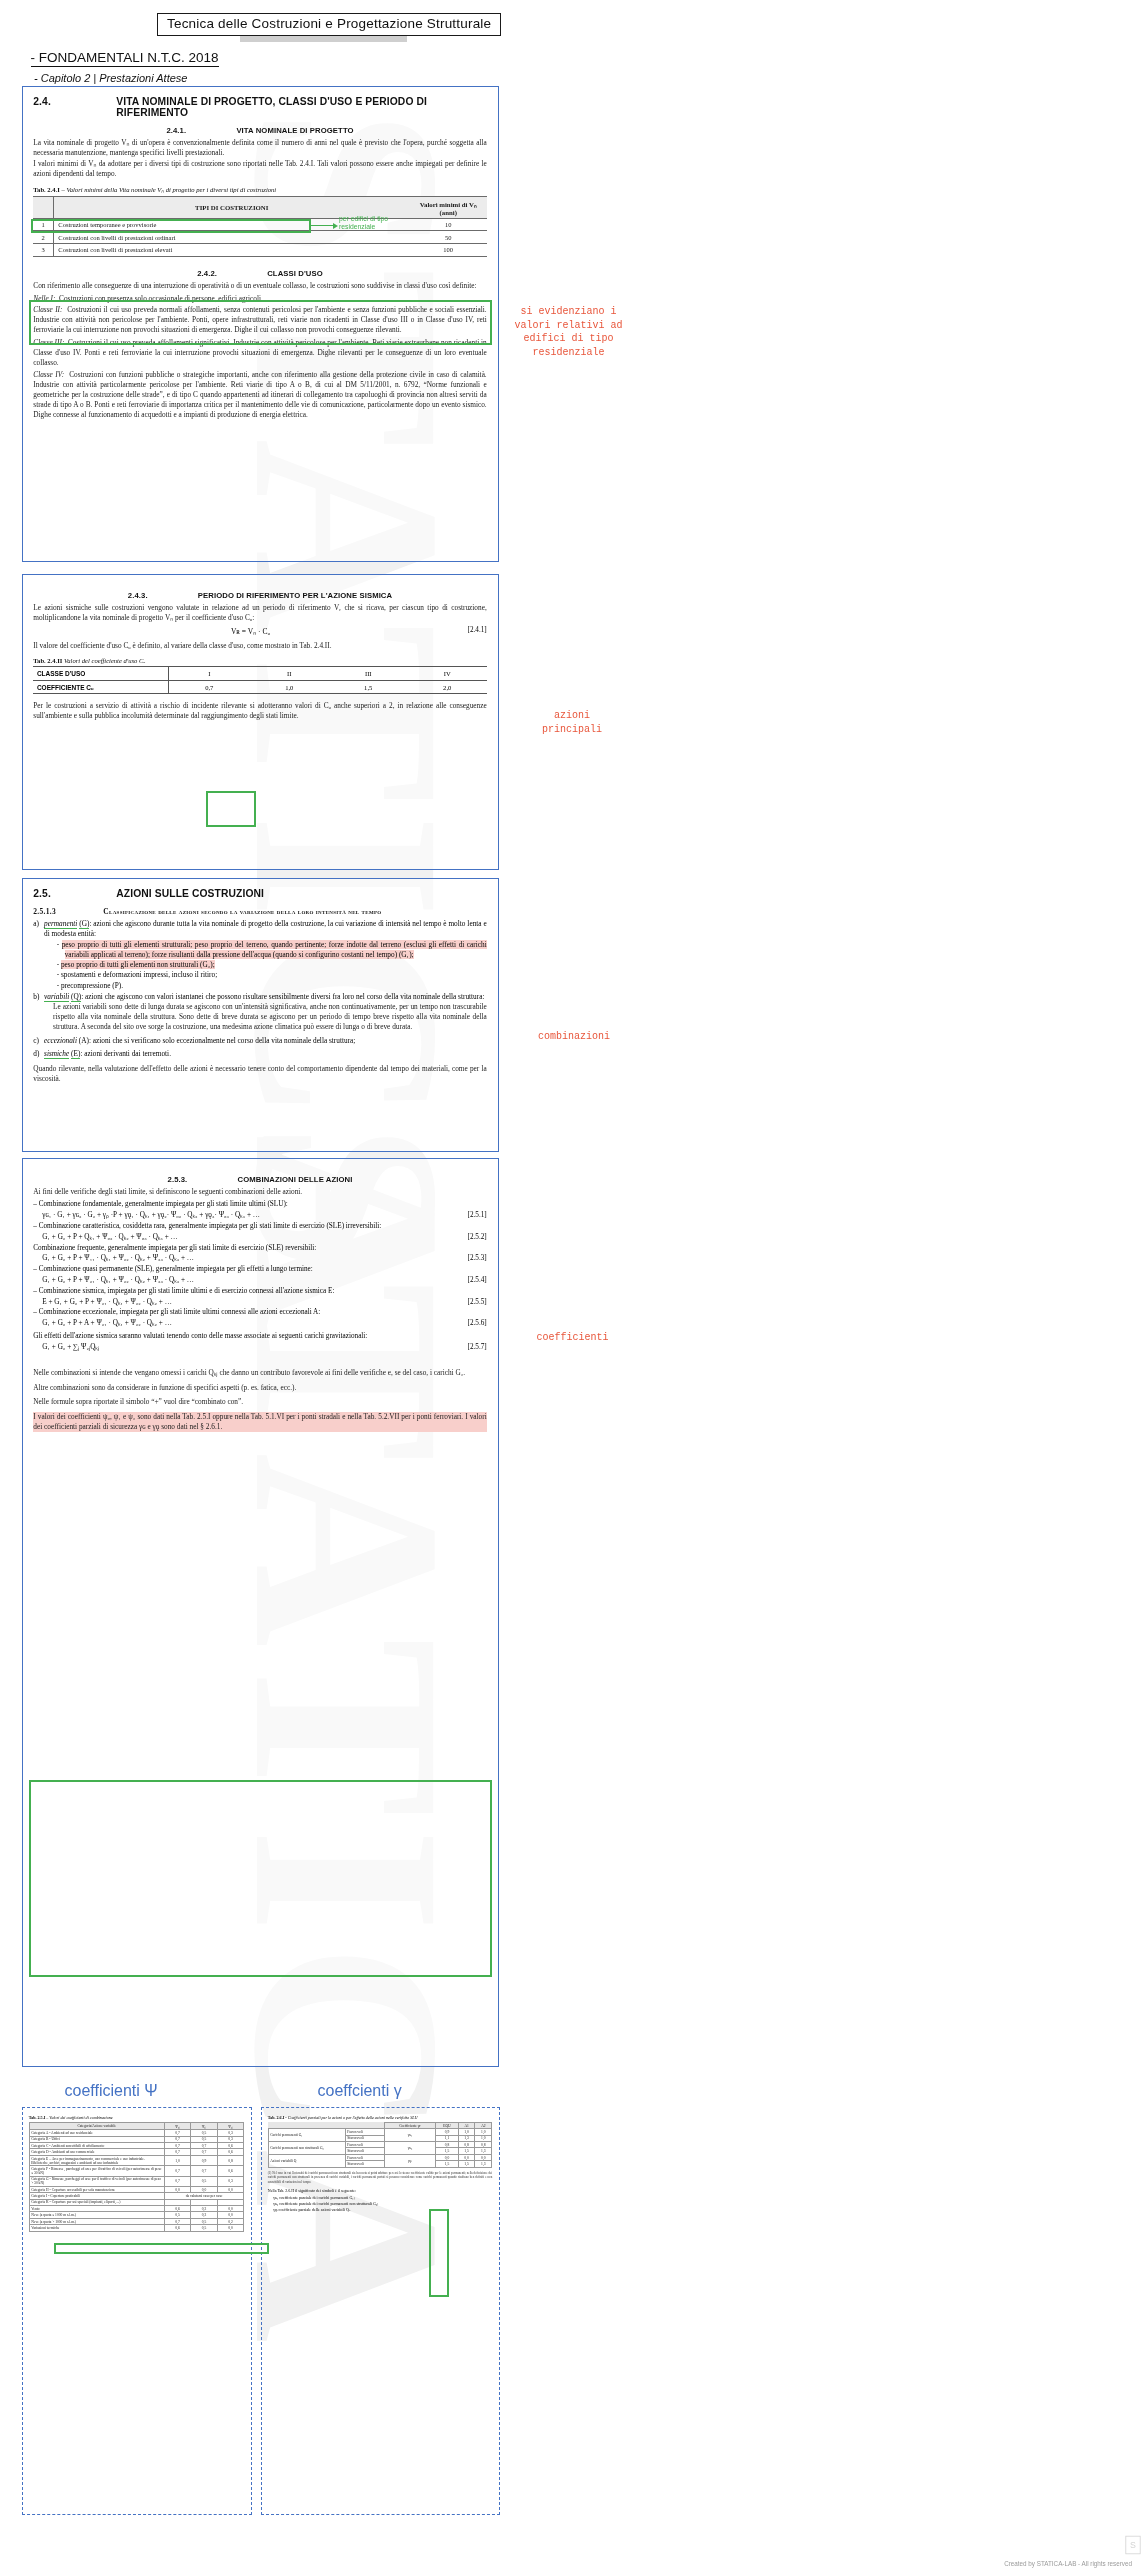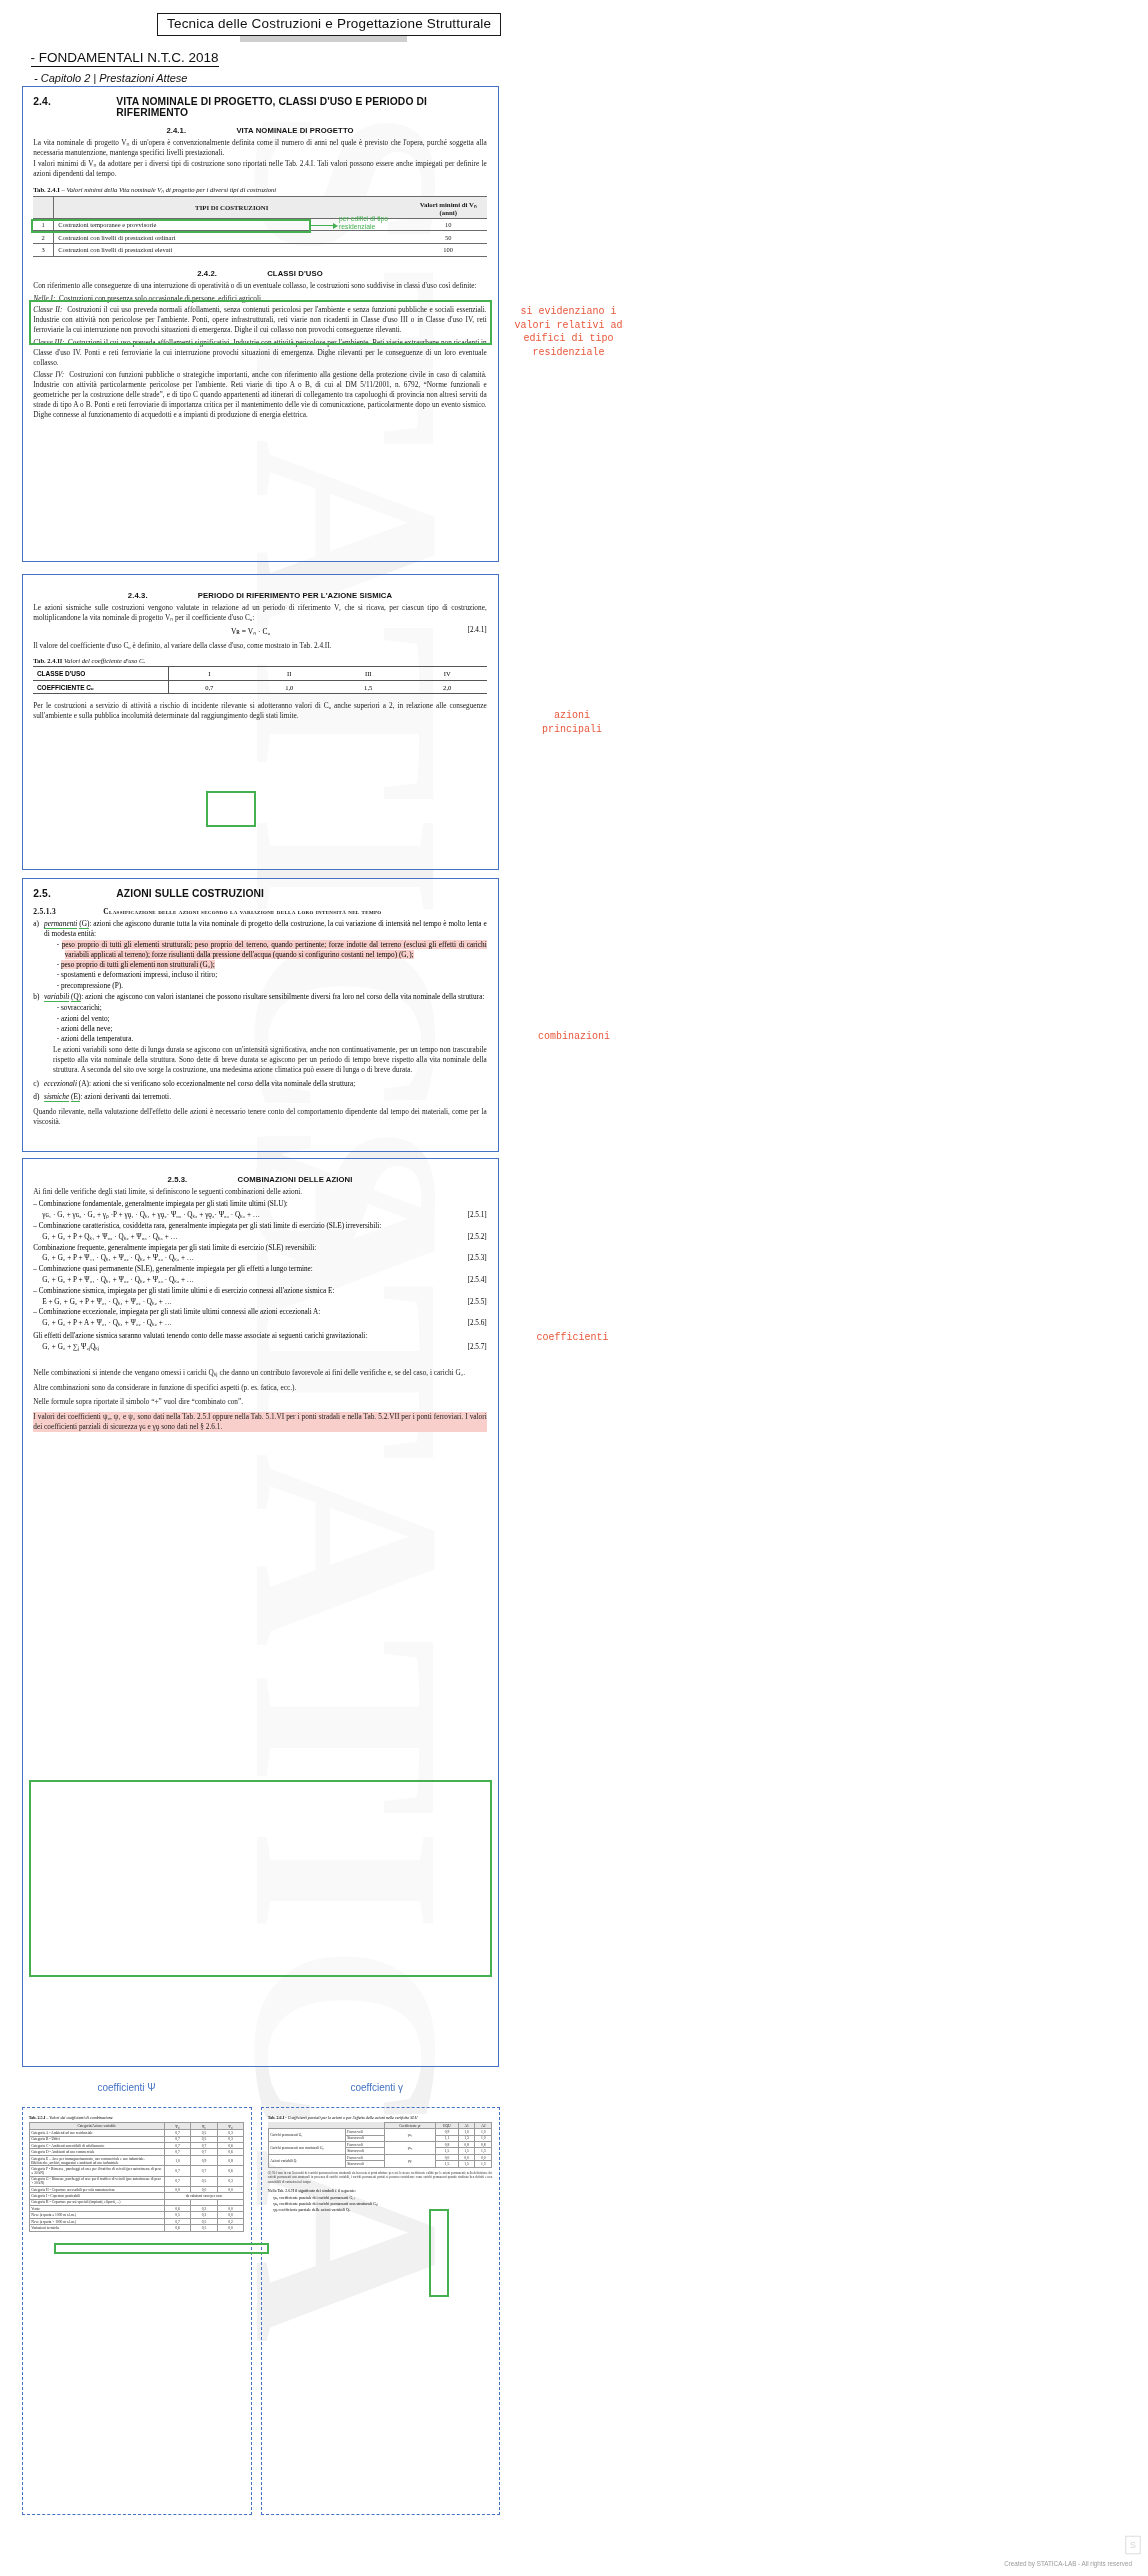--- a/index.html
+++ b/index.html
@@ -158,21 +158,21 @@
   ol.alpha { list-style:none; margin:1.8px 0; padding-left:10.8px; }
   ol.alpha > li { font-size:7.3px; line-height:1.37; margin-bottom:1.8px; text-align:justify;}
 
   
   #bottomWrap { position:absolute; left:21.5px; top:2082px; width:477px; height:458px; z-index:2;}
   .dashbox { position:absolute; border:1.4px dashed #4472c4; }
   #dashL { left:0px;  top:25px; width:230px; height:408px; }
   #dashR { left:239px; top:25px; width:239px; height:408px; }
   .sublabel {
     position:absolute; font-family:"Liberation Sans",sans-serif;
-    font-size:10px; color:#4472c4; font-weight:normal;margin-left:33px;
+    font-size:16px; color:#4472c4; font-weight:normal;
   }
   .minitab { font-size:3.6px; width:100%; border-collapse:collapse; color:#222;}
   .minitab td, .minitab th { border:0.4px solid #9a9a9a; padding:0.7px 1.4px; font-weight:normal;}
   .minitab th { background:#e7e7e7; text-align:center; font-size:3.6px;}
   .minicap { font-size:4.1px; margin:0 0 1.8px 0; }
 
   .footer {
     position:absolute; right:16px; bottom:9px;
     font-family:"Liberation Sans",sans-serif;
     font-size:6.3px; color:#9a9a9a; z-index:6;
@@ -326,26 +326,20 @@
         <span style="margin-left:-10.8px;display:inline-block;width:10.8px">a)</span><i class="ulg">permanenti</i> <span class="ulg">(G)</span><span>: azioni che agiscono durante tutta la vita nominale di progetto della costruzione, la cui variazione di intensità nel tempo è molto lenta e di modesta entità:</span>
         <ul class="dash">
           <li>- <span class="hl-pink">peso proprio di tutti gli elementi strutturali; peso proprio del terreno, quando pertinente; forze indotte dal terreno (esclusi gli effetti di carichi variabili applicati al terreno); forze risultanti dalla pressione dell'acqua (quando si configurino costanti nel tempo) (G₁);</span></li>
           <li>- <span class="hl-pink">peso proprio di tutti gli elementi non strutturali (G₂);</span></li>
           <li>- <span>spostamenti e deformazioni impressi, incluso il ritiro;</span></li>
           <li>- <span>precompressione (P).</span></li>
         </ul>
       </li>
       <li>
         <span style="margin-left:-10.8px;display:inline-block;width:10.8px">b)</span><i class="ulg">variabili</i> <span class="ulg">(Q)</span><span>: azioni che agiscono con valori istantanei che possono risultare sensibilmente diversi fra loro nel corso della vita nominale della struttura:</span>
-        <ul class="dash">
-          <li>- <span>sovraccarichi;</span></li>
-          <li>- <span>azioni del vento;</span></li>
-          <li>- <span>azioni della neve;</span></li>
-          <li>- <span>azioni della temperatura.</span></li>
-        </ul>
         <p class="body" style="margin-left:9px">Le azioni variabili sono dette di lunga durata se agiscono con un'intensità significativa, anche non continuativamente, per un tempo non trascurabile rispetto alla vita nominale della struttura. Sono dette di breve durata se agiscono per un periodo di tempo breve rispetto alla vita nominale della struttura. A seconda del sito ove sorge la costruzione, una medesima azione climatica può essere di lunga o di breve durata.</p>
       </li>
       <li style="margin-top:3.6px">
         <span style="margin-left:-10.8px;display:inline-block;width:10.8px">c)</span><i>eccezionali</i> <span>(A)</span><span>: azioni che si verificano solo eccezionalmente nel corso della vita nominale della struttura;</span>
       </li>
       <li style="margin-top:3.6px">
         <span style="margin-left:-10.8px;display:inline-block;width:10.8px">d)</span><i class="ulg">sismiche</i> <span class="ulg">(E)</span><span>: azioni derivanti dai terremoti.</span>
       </li>
     </ol>
     <p class="body" style="margin-top:4.5px">Quando rilevante, nella valutazione dell'effetto delle azioni è necessario tenere conto del comportamento dipendente dal tempo dei materiali, come per la viscosità.</p>

